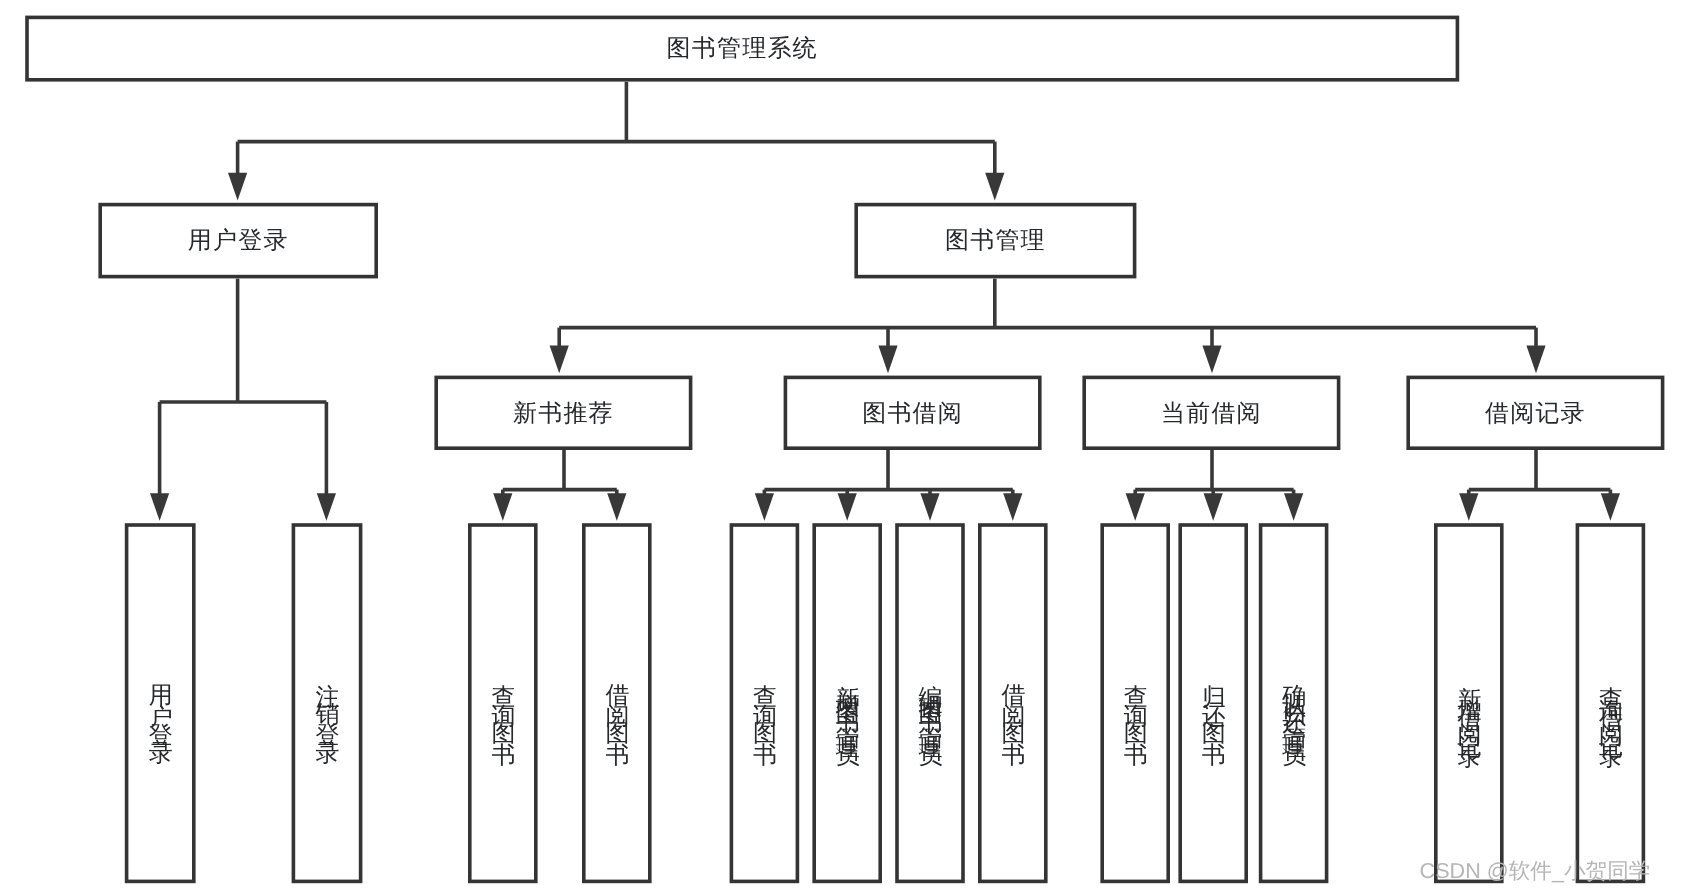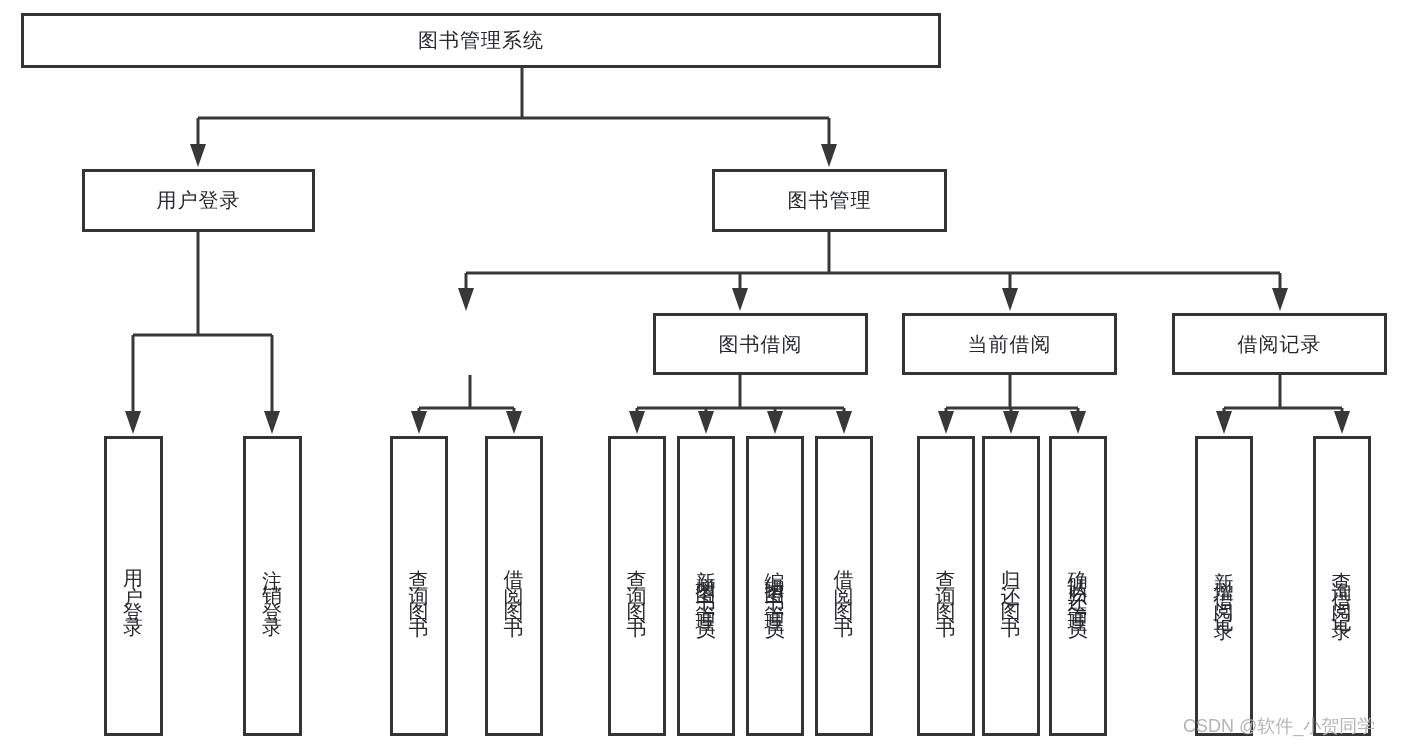--- a/index.html
+++ b/index.html
@@ -24,21 +24,21 @@
     position: absolute;
     background: #ffffff;
     border: 3px solid #343434;
     box-sizing: border-box;
     display: flex;
     align-items: center;
     justify-content: center;
     font-size: 20px;
     letter-spacing: 1px;
   }
-  .node.root  { left: 21px;  top: 13px;  width: 920px; height: 55px; }
+  .node.root  { left: 21px;  top: 13px;  width: 1195px; height: 55px; }
   .node.lvl2  { top: 169px; height: 63px; }
   .node.lvl3  { top: 313px; height: 62px; }
   .node.leaf  { top: 436px; height: 300px; }
 
   .leaf span {
     writing-mode: vertical-rl;
     text-orientation: mixed;
     font-size: 20px;
     letter-spacing: 16px;
     line-height: 1;
@@ -142,20 +142,23 @@
     <span>图书管理系统</span>
   </div>
 
   <div class="node lvl2" style="left:82px; width:233px;">
     <span>用户登录</span>
   </div>
   <div class="node lvl2" style="left:712px; width:235px;text-align:right;">
     <span>图书管理</span>
   </div>
 
+  <div class="node lvl3" style="left:362px; width:215px;">
+    <span>新书推荐</span>
+  </div>
   <div class="node lvl3" style="left:633px; width:215px;margin-left:20px;">
     <span>图书借阅</span>
   </div>
   <div class="node lvl3" style="left:1172px; width:215px;">
     <span>借阅记录</span>
   </div>
   <div class="node lvl3" style="left:902px; width:215px;">
     <span>当前借阅</span>
   </div>
 

